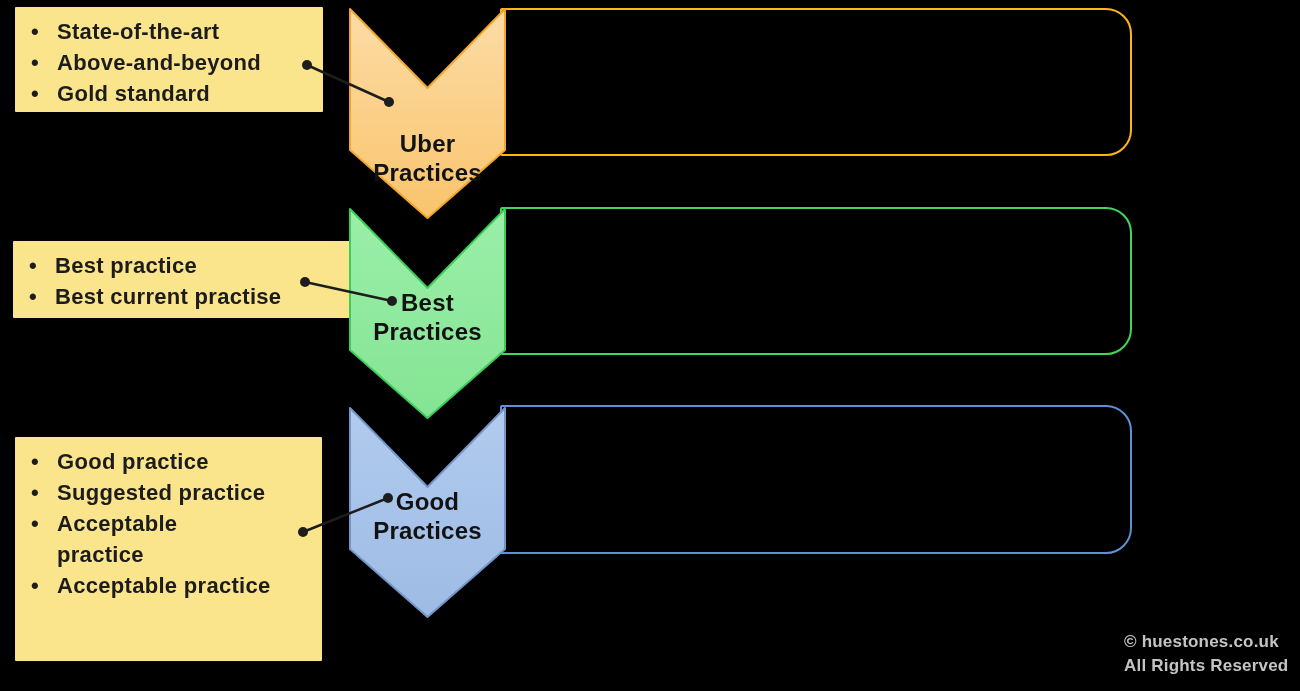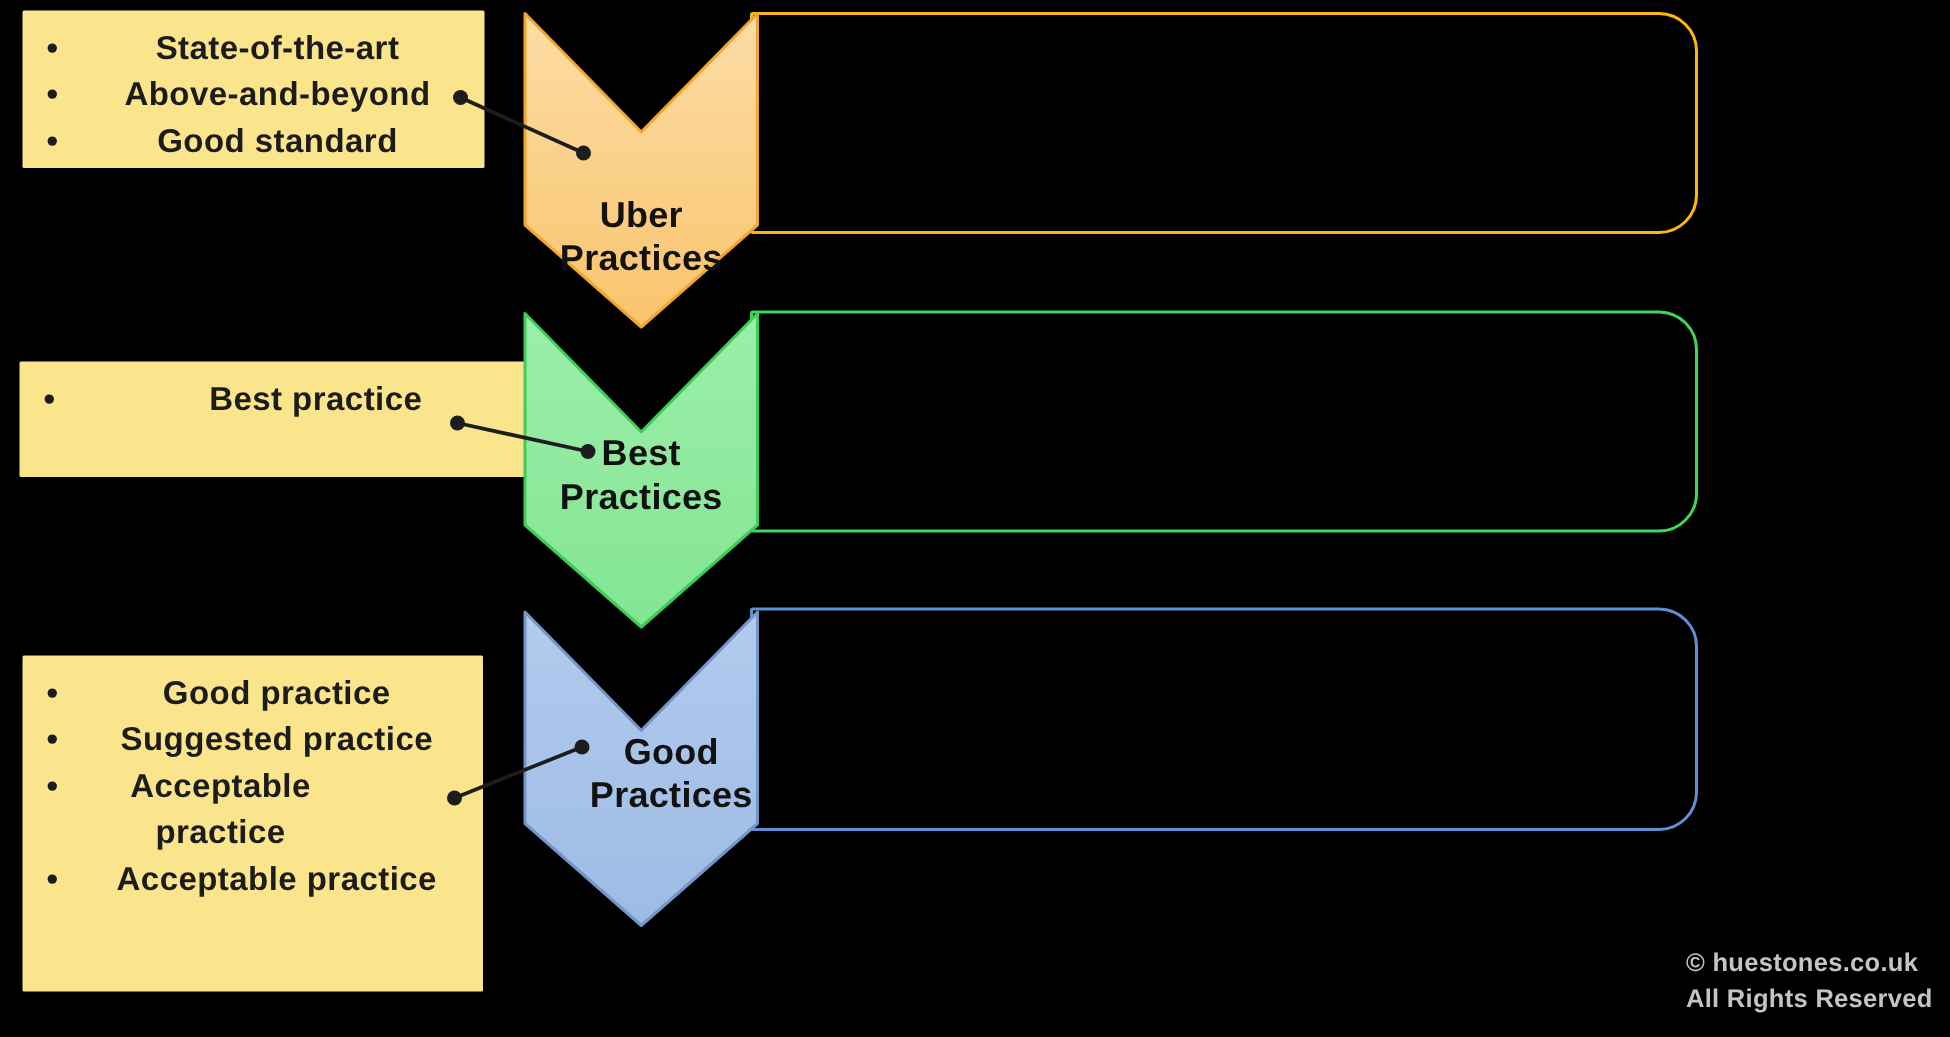--- a/index.html
+++ b/index.html
@@ -15,21 +15,21 @@
     overflow:hidden;
   }
   
   .note{
     position:absolute;
     border-radius:1px;
     box-sizing:border-box;
     padding:9px 10px 6px 0;
     z-index:2;
   }
-  .note ul{margin:0;padding:0;list-style:none;text-align:center;}
+  .note ul{margin:0;padding:0;list-style:none;}
   .note li{
     position:relative;
     padding-left:42px;
     font-size:22px;
     font-weight:600;
     letter-spacing:0.3px;
     line-height:31px;
     white-space:nowrap;
   }
   .note li::before{
@@ -52,21 +52,21 @@
     text-align:center;
     font-size:24px;
     font-weight:600;
     letter-spacing:0.2px;
     line-height:29px;
     color:#121212;
     z-index:4;
   }
   #label-1{top:89px;margin-top:40px;}
   #label-2{top:288px;}
-  #label-3{top:487px;padding-left:20px;}
+  #label-3{top:487px;}
   
   .panel{
     position:absolute;
     left:500px;
     width:628px;
     border:2px solid;
     border-radius:2px 26px 26px 2px;
     background:transparent;
     box-sizing:content-box;
     z-index:1;
@@ -92,21 +92,21 @@
 </style>
 </head>
 <body>
 
 <div class="canvas" style="background: rgb(0, 0, 0);">
 
   <div class="note" id="note-1" style="background: rgb(250, 228, 140); color: rgb(28, 28, 28);">
     <ul>
       <li>State-of-the-art</li>
       <li>Above-and-beyond</li>
-      <li>Good standard</li>
+      <li>Gold standard</li>
     </ul>
   </div>
 
   <svg class="chevron-svg" id="chevron-1" viewBox="0 0 157 211">
     <defs>
       <linearGradient id="chevg-0" x1="0" y1="0" x2="0" y2="1">
         <stop offset="0" style="stop-color: rgb(252, 220, 166);"></stop>
         <stop offset="1" style="stop-color: rgb(249, 196, 108);"></stop>
       </linearGradient>
     </defs>
@@ -116,20 +116,21 @@
   <div class="chev-label" id="label-1">
     <div>Uber</div>
     <div>Practices</div>
   </div>
 
   <div class="panel" id="panel-1" style="border-color: rgb(255, 182, 21);"></div>
 
   <div class="note" id="note-2" style="background: rgb(250, 228, 140); color: rgb(28, 28, 28);">
     <ul>
       <li>Best practice</li>
+      <li>Best current practise</li>
     </ul>
   </div>
 
   <svg class="chevron-svg" id="chevron-2" viewBox="0 0 157 211">
     <defs>
       <linearGradient id="chevg-1" x1="0" y1="0" x2="0" y2="1">
         <stop offset="0" style="stop-color: rgb(155, 239, 169);"></stop>
         <stop offset="1" style="stop-color: rgb(132, 228, 148);"></stop>
       </linearGradient>
     </defs>

